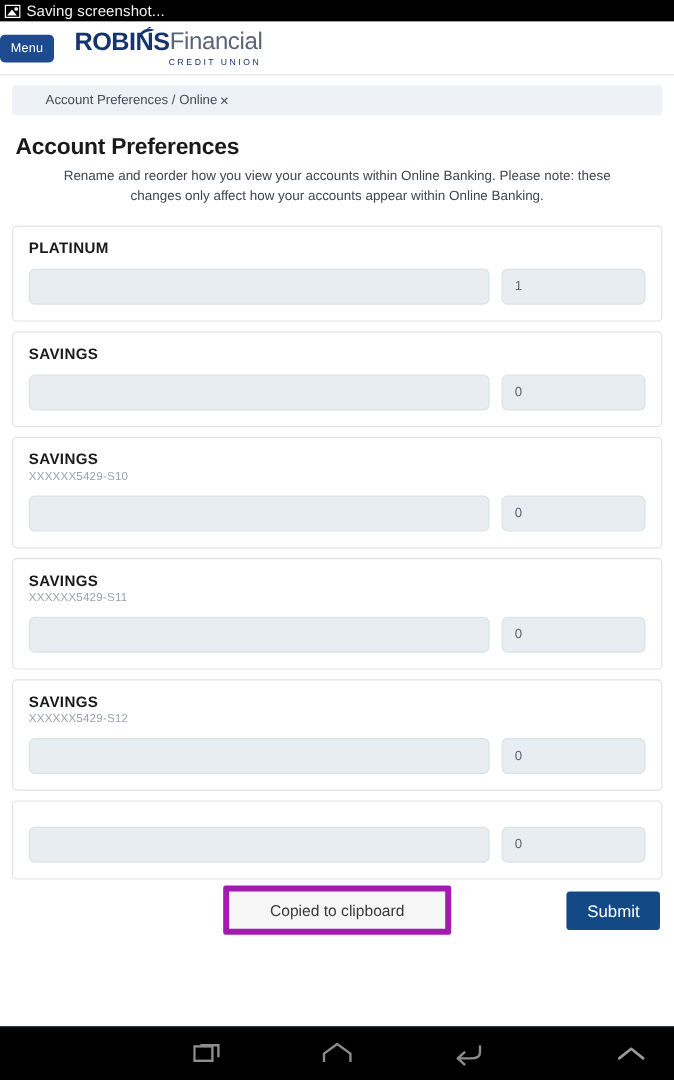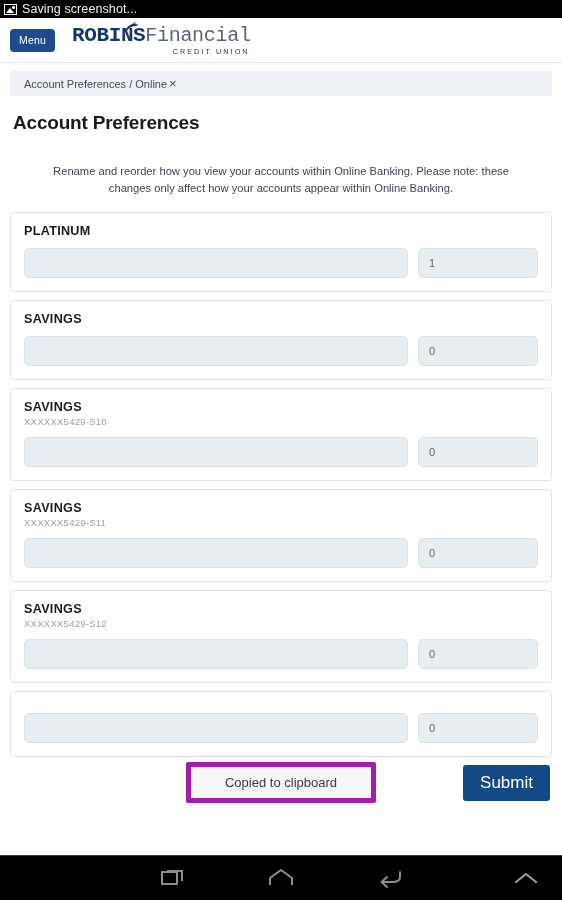--- a/index.html
+++ b/index.html
@@ -61,21 +61,21 @@
     letter-spacing: 0.1px;
     white-space: nowrap;
   }
 
   
   .header {
     height: 45px;
     background: #ffffff;
     display: flex;
     align-items: center;
-    padding: 0 10px;
+    padding: 0 0;
     flex: 0 0 auto;
     position: relative;
   }
   .header::after {
     content: "";
     position: absolute;
     left: 0; right: 0; bottom: 0;
     height: 1px;
     background: #e3e6ea;
   }
@@ -94,23 +94,22 @@
   .brand {
     margin-left: 17px;
     position: relative;
     display: flex;
     flex-direction: column;
     justify-content: center;
     height: 34px;
   }
   .brand-top {
     display: flex;
-    align-items: center;
+    align-items: flex-start;
     line-height: 1;
-    font-family: Liberation Mono, monospace;
   }
   .brand-robins {
     font-size: 21px;
     font-weight: bold;
     color: #16346e;
     letter-spacing: -0.4px;
   }
   .brand-financial {
     font-size: 20px;
     color: #5a6478;
@@ -138,21 +137,21 @@
   .breadcrumb-wrap {
     padding: 8px 10px 0 10px;
     flex: 0 0 auto;
   }
   .breadcrumb {
     background: #eef1f5;
     border-radius: 3px;
     height: 25px;
     display: flex;
     align-items: center;
-    padding: 0 11px 0 14px;
+    padding: 0 11px 0 28px;
   }
   .breadcrumb-text {
     font-size: 11px;
     color: #444b55;
   }
   .breadcrumb-close {
     font-size: 13px;
     color: #444b55;
     line-height: 1;
     cursor: pointer;
@@ -170,21 +169,21 @@
     font-weight: bold;
     color: #1a1a1a;
     margin: 16px 0 0 3px;
     letter-spacing: -0.2px;
   }
   .page-desc {
     font-size: 11.2px;
     color: #3f4650;
     text-align: center;
     line-height: 1.55;
-    margin: 29px 22px 0 22px;
+    margin: 5px 22px 0 22px;
   }
 
   
   .cards {
     margin-top: 14px;
   }
   .card {
     border: 1px solid #dfe3e8;
     border-radius: 4px;
     background: #ffffff;
@@ -243,21 +242,21 @@
     font-size: 13px;
     color: #3a3a3a;
     white-space: nowrap;
   }
   .submit-button {
     margin-left: auto;
     background: #134a86;
     color: #ffffff;
     border: none;
     border-radius: 3px;
-    font-size: 17px;
+    font-size: 14px;
     padding: 8px 17px;
     cursor: pointer;
     font-family: "Liberation Sans", sans-serif;
   }
 
   
   .nav-bar {
     height: 45px;
     background: #000000;
     border-top: 1px solid #2f3a44;

